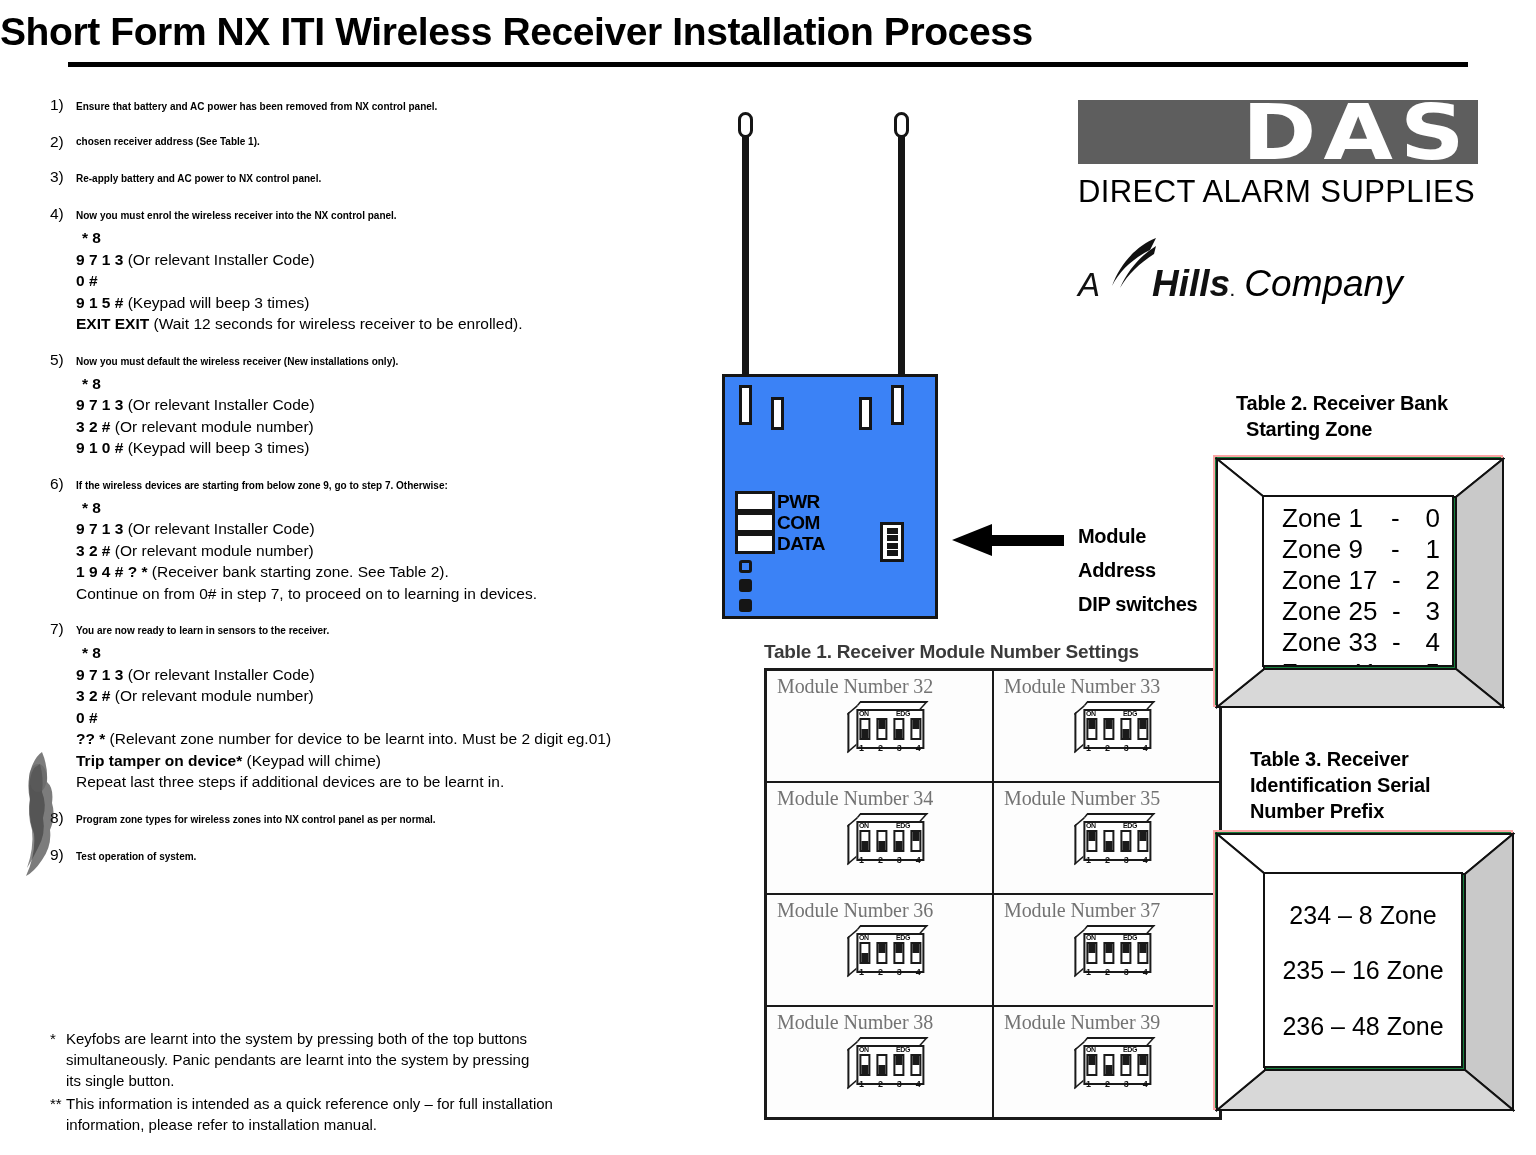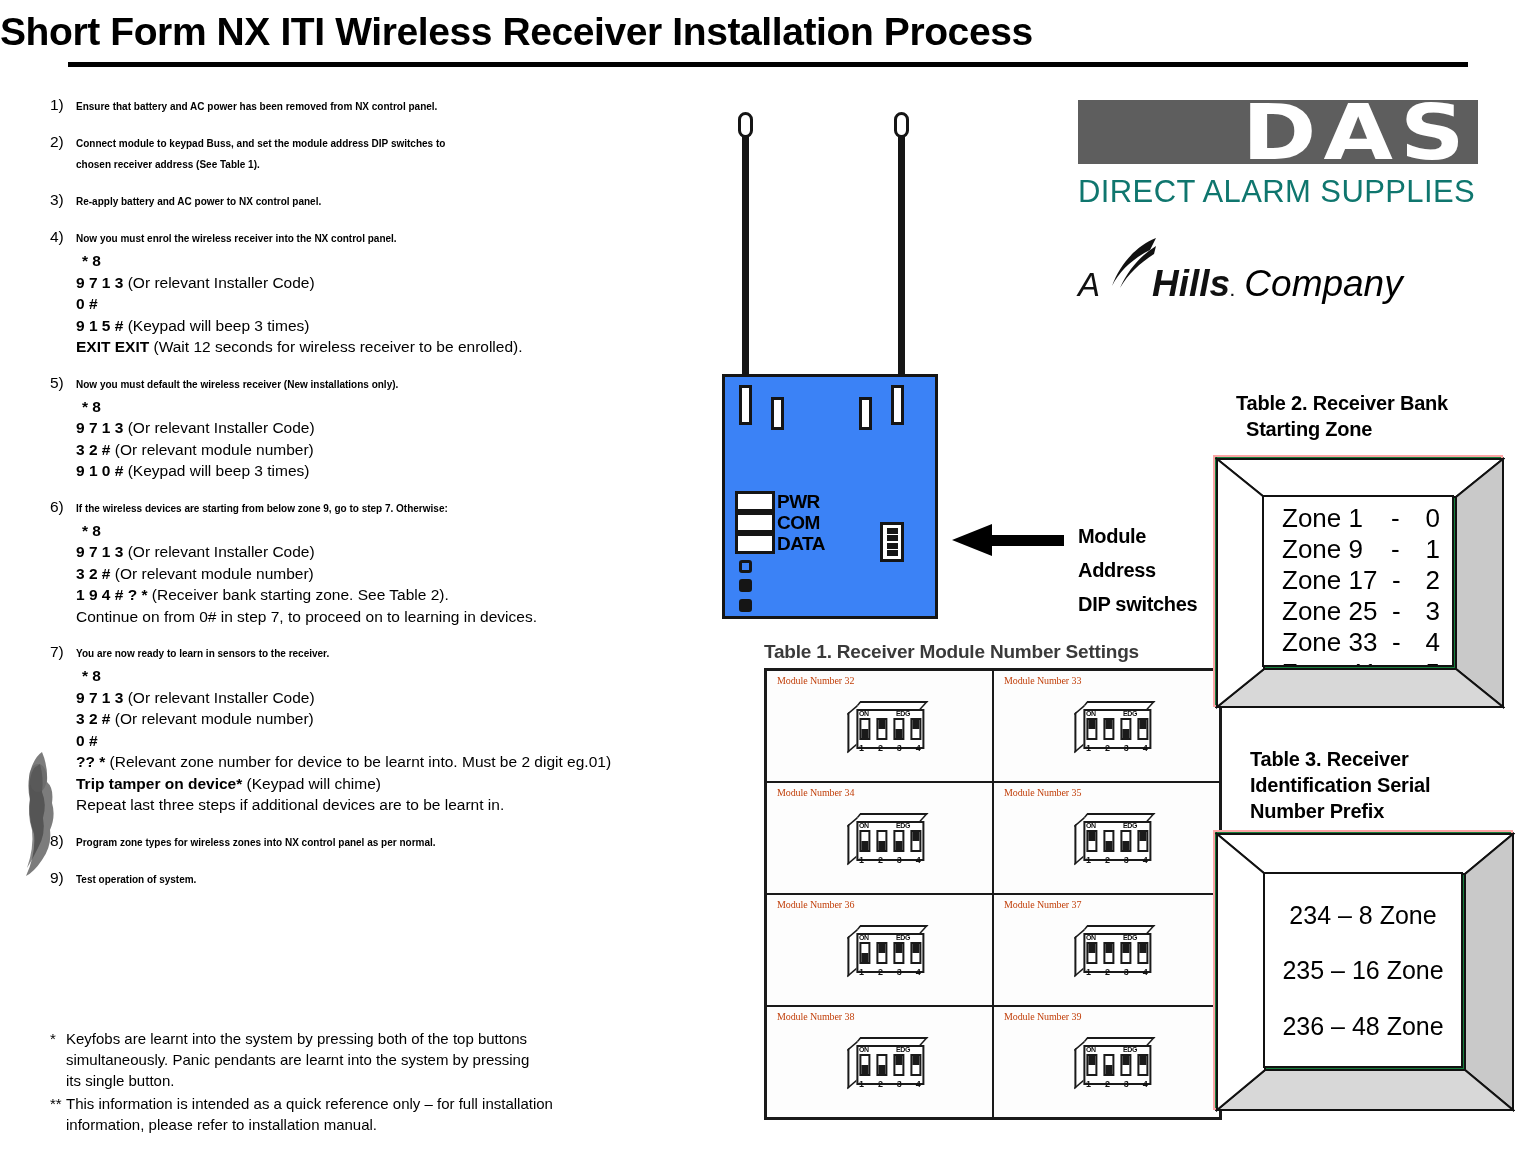--- a/index.html
+++ b/index.html
@@ -267,22 +267,22 @@
   }
   #table1-grid td {
     border: 2px solid #1a1a1a;
     width: 50%;
     height: 104px;
     vertical-align: top;
     padding: 4px 6px 2px 10px;
     position: relative;
   }
   .mod-label {
-    font-size: 10px;
-    color: #c2410c;
+    font-size: 20px;
+    color: #737373;
     letter-spacing: -0.1px;
     font-family: "Liberation Serif", serif;
   }
   .dip-holder {
     position: absolute;
     left: 50%;
     top: 30px;
     transform: translateX(-42%);
   }
 
@@ -391,21 +391,21 @@
     color: #ffffff;
     letter-spacing: 6px;
     font-family: "DejaVu Sans", sans-serif;
     transform: scaleX(1.18);
     transform-origin: right top;
   }
   #das-sub {
     margin-top: 10px;
     font-size: 31px;
     letter-spacing: 0.4px;
-    color: #0f766e;
+    color: #000000;
     font-family: "Liberation Sans", sans-serif;
     white-space: nowrap;
   }
   #hills-line {
     margin-top: 40px;
     display: flex;
     align-items: baseline;
     white-space: nowrap;
   }
   #hills-a {
@@ -529,21 +529,21 @@
 <div id="steps-column">
     <div class="step">
       <div class="step-head">
         <span class="step-num">1)</span>
         <span><span class="step-title">Ensure that battery and AC power has been removed from NX control panel.</span></span>
       </div>
     </div>
     <div class="step">
       <div class="step-head">
         <span class="step-num">2)</span>
-        <span><span class="step-title">Connect module to keypad Buss, and set the module address DIP switches to</span><div class="step-title">chosen receiver address (See Table 1).</div></span>
+        <span><div class="step-title">chosen receiver address (See Table 1).</div></span>
       </div>
     </div>
     <div class="step">
       <div class="step-head">
         <span class="step-num">3)</span>
         <span><span class="step-title">Re-apply battery and AC power to NX control panel.</span></span>
       </div>
     </div>
     <div class="step">
       <div class="step-head">

